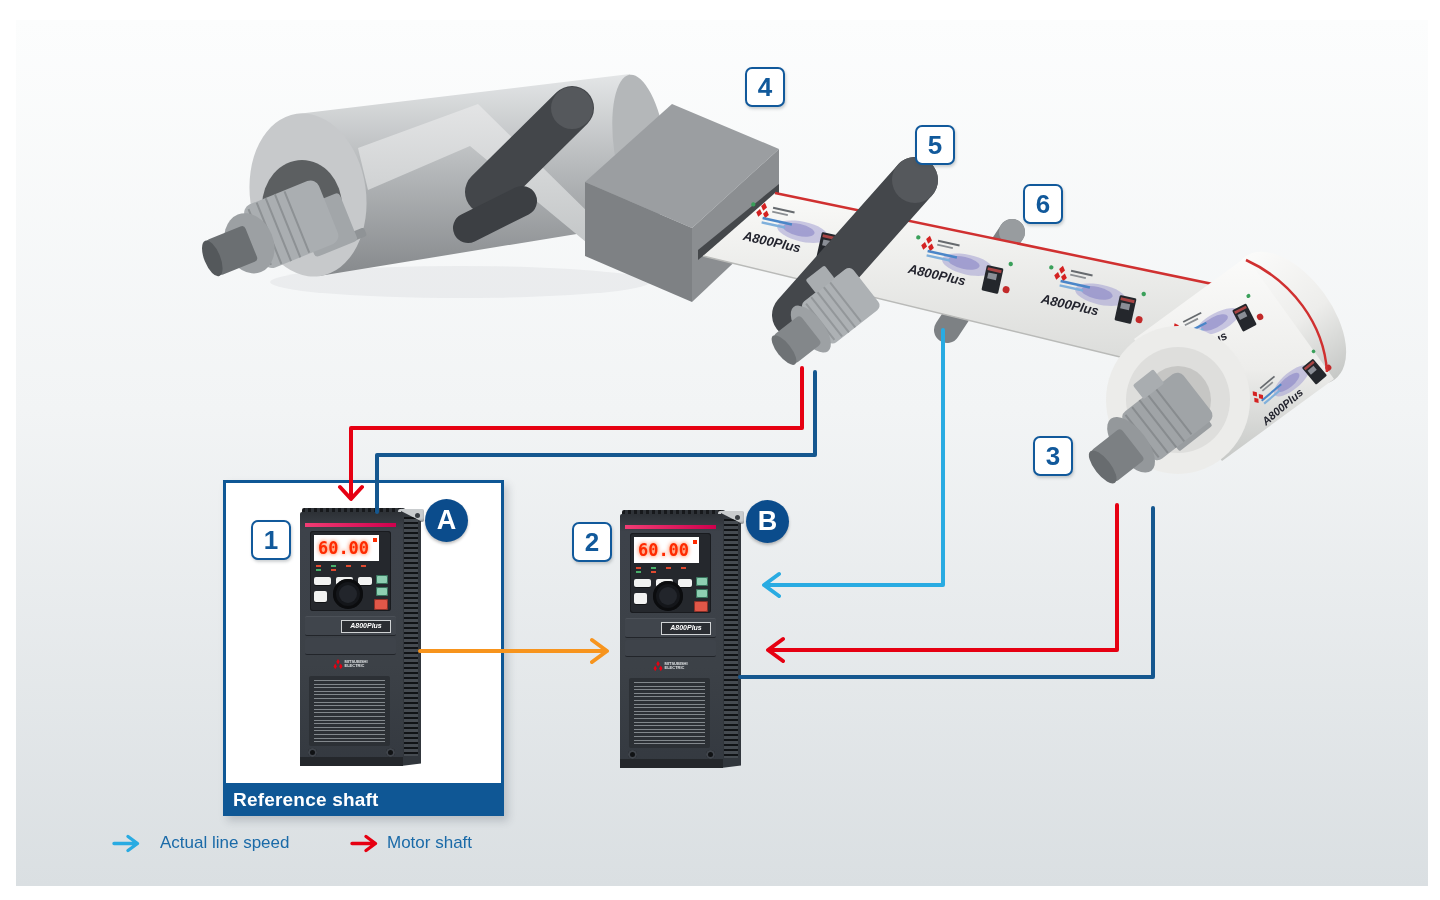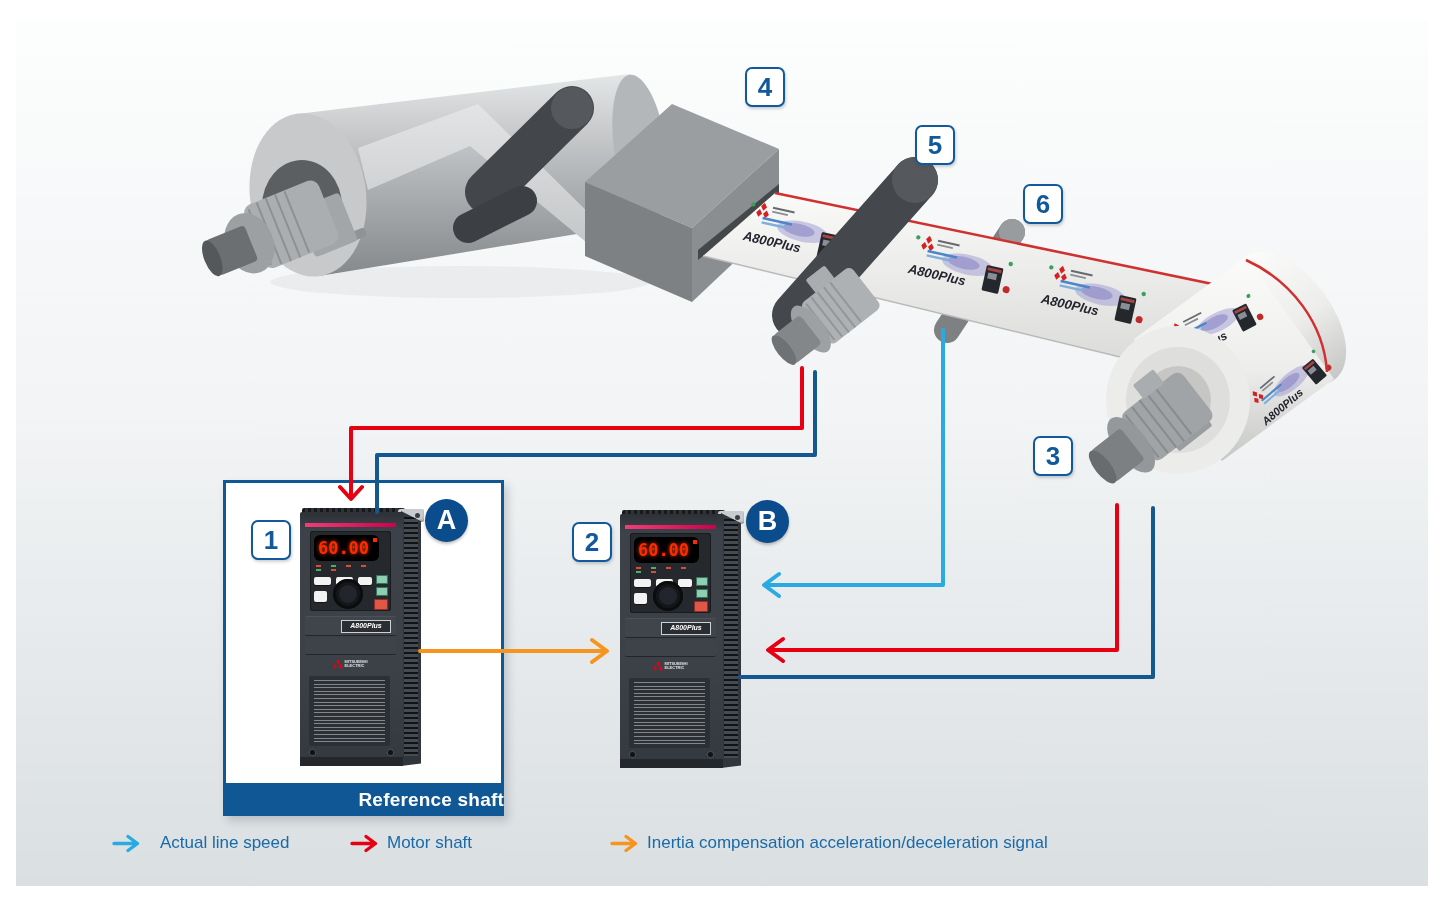--- a/index.html
+++ b/index.html
@@ -6,21 +6,21 @@
   body{width:1440px;height:900px;overflow:hidden;font-family:"Liberation Sans",sans-serif;}
   .stage{position:relative;width:1440px;height:900px;}
   .panel{position:absolute;left:16px;top:20px;width:1412px;height:866px;
          background:linear-gradient(180deg,#fcfdfd 0%,#f2f4f5 45%,#dadfe2 100%);z-index:1;}
   svg.scene{position:absolute;left:0;top:0;z-index:5;}
   svg.wires{position:absolute;left:0;top:0;z-index:30;pointer-events:none;}
   
   .shaftbox{position:absolute;background:#ffffff;border:3px solid #0f5795;z-index:10;
             box-shadow:4px 5px 8px rgba(60,70,80,.22);}
   .shaftbox .caption{position:absolute;left:-3px;right:-3px;bottom:-3px;height:33px;background:#0f5795;
-            color:#ffffff;font-weight:bold;font-size:19px;line-height:33px;text-align:right;letter-spacing:.2px;}
+            color:#ffffff;font-weight:bold;font-size:19px;line-height:33px;text-align:left;letter-spacing:.2px;padding-left:10px;}
   
   .num{position:absolute;width:36px;height:36px;background:#ffffff;border:2.5px solid #11599b;border-radius:7px;
        color:#11599b;font-weight:bold;font-size:26px;display:flex;align-items:center;justify-content:center;
        z-index:40;box-shadow:1px 2px 3px rgba(60,70,80,.25);}
   
   .badge{position:absolute;width:43px;height:43px;border-radius:50%;background:#0b4c8c;color:#ffffff;
          font-weight:bold;font-size:27px;display:flex;align-items:center;justify-content:center;z-index:40;
          box-shadow:0 2px 3px rgba(0,0,0,.25);}
   
   .inv{position:absolute;width:121px;height:258px;z-index:20;}
@@ -31,21 +31,21 @@
   .inv-tab::after{content:"";position:absolute;right:4px;top:4px;width:5px;height:5px;border-radius:50%;background:#3a3f44;}
   .inv-side{position:absolute;right:0;top:3px;bottom:0;width:20px;
             background:#31363c;clip-path:polygon(0 0,100% 4%,100% 99%,0 100%);}
   .inv-side::before{content:"";position:absolute;inset:6px 3px 10px 3px;
             background:repeating-linear-gradient(180deg,rgba(8,10,12,.8) 0 2px,rgba(90,96,102,.5) 2px 5px);}
   .inv-front{position:absolute;left:0;top:4px;bottom:0;width:103px;border-radius:2px;
             background:linear-gradient(180deg,#2d3136 0,#3d424a 7%,#3c4147 60%,#343940 100%);}
   .inv-stripe{position:absolute;top:11px;left:5px;right:7px;height:4px;background:linear-gradient(90deg,#f13d74,#cf004d);}
   .inv-keypad{position:absolute;top:19px;left:10px;width:81px;height:80px;background:#25282d;border-radius:3px;
             box-shadow:inset 0 0 0 1px #191b1f;}
-  .inv-display{position:absolute;top:4px;left:4px;width:65px;height:26px;background:#000000;border-radius:6px;}
+  .inv-display{position:absolute;top:4px;left:4px;width:65px;height:26px;background:#ffffff;border-radius:0;}
   .inv-digits{position:absolute;left:0;right:6px;top:0;font-family:"DejaVu Sans Mono",monospace;font-weight:bold;
             color:#ff2a00;font-size:17px;line-height:26px;text-align:center;text-shadow:0 0 4px rgba(255,70,0,.85);}
   .inv-unit{position:absolute;right:2px;top:3px;width:4px;height:4px;background:#ff2a00;}
   .inv-leds{position:absolute;top:34px;left:6px;width:62px;display:flex;flex-wrap:wrap;gap:2px 10px;}
   .led{width:5px;height:2px;}
   .led.r{background:#e04a30;} .led.g{background:#49b06a;}
   .kw{position:absolute;background:#f2f3f2;border-radius:2px;box-shadow:0 1px 0 rgba(0,0,0,.5);}
   .kg{position:absolute;background:#8ecfb2;border-radius:2px;box-shadow:inset 0 0 0 1px #35725a;}
   .kr{position:absolute;background:#e05748;border-radius:2px;box-shadow:inset 0 0 0 1px #8c2f26;}
   .inv-dial{position:absolute;left:23px;top:48px;width:30px;height:30px;border-radius:50%;background:#14161a;
@@ -317,20 +317,14 @@
         <path d="M2,9.5 H24 M16,2.5 L25.5,9.5 L16,16.5" fill="none" stroke-width="3.4" stroke-linecap="round" stroke-linejoin="round" stroke="#29abe2"></path>
       </svg>
       <span class="legend-label">Actual line speed</span>
     </div>
     <div class="legend-item" style="left:238px;">
       <svg width="32" height="19" viewBox="0 0 32 19">
         <path d="M2,9.5 H24 M16,2.5 L25.5,9.5 L16,16.5" fill="none" stroke-width="3.4" stroke-linecap="round" stroke-linejoin="round" stroke="#e60012"></path>
       </svg>
       <span class="legend-label">Motor shaft</span>
     </div>
-    <div class="legend-item" style="left:498px;">
-      <svg width="32" height="19" viewBox="0 0 32 19">
-        <path d="M2,9.5 H24 M16,2.5 L25.5,9.5 L16,16.5" fill="none" stroke-width="3.4" stroke-linecap="round" stroke-linejoin="round" stroke="#f7941d"></path>
-      </svg>
-      <span class="legend-label">Inertia compensation acceleration/deceleration signal</span>
-    </div>
   </div>
 </div>
 
 </body></html>

